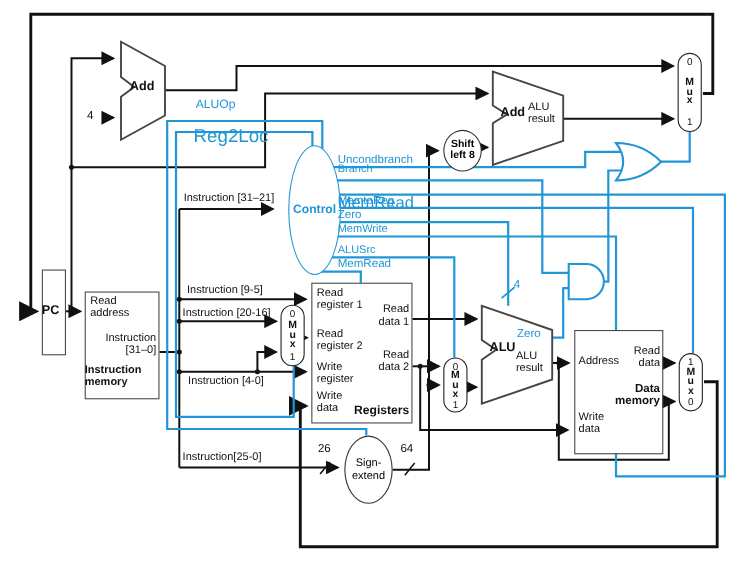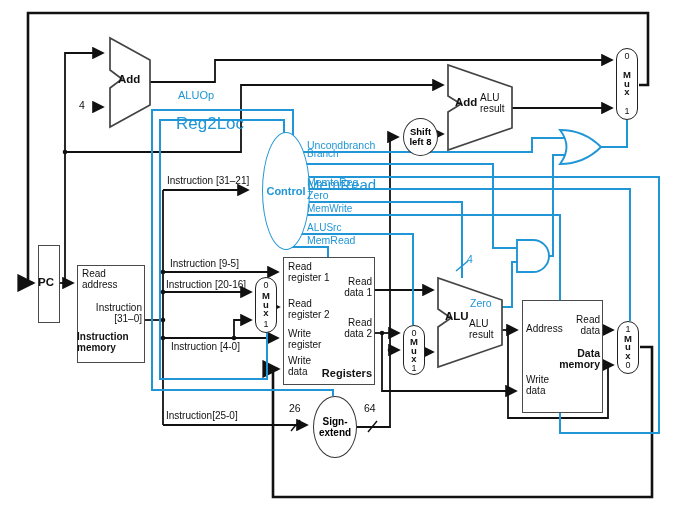--- a/index.html
+++ b/index.html
@@ -12,21 +12,21 @@
   .r{text-align:right}
   .c{}
   .box{position:absolute;border:1.7px solid #4a4a4a;background:transparent;box-sizing:border-box}
   .mux{position:absolute;border:1.6px solid #222;background:#fff;border-radius:12px;
        box-sizing:border-box;display:flex;flex-direction:column;align-items:center;
        justify-content:space-between;padding:3px 0;font-size:9px;line-height:9px;color:#111}
   .mux .mid{font-weight:bold;font-size:9.5px;line-height:8.5px;white-space:pre-line;text-align:center}
   .oval{position:absolute;border-radius:50%;background:#fff;display:flex;align-items:center;
         justify-content:center;text-align:center;box-sizing:border-box;white-space:pre-line}
   #control-oval{border:1.9px solid #2196d6;color:#2196d6;font-weight:bold;font-size:11px}
-  #se-oval{border:1.7px solid #333;font-weight:bold;font-size:10px;line-height:11px}
+  #se-oval{border:1.7px solid #333;font-weight:normal;font-size:10px;line-height:11px}
   #shift-oval{border:1.7px solid #333;font-weight:bold;font-size:9.5px;line-height:10.5px}
 </style>
 </head>
 <body>
 
 <div id="stage">
 
   <svg id="wires" viewBox="0 0 677 517">
     <defs>
       <marker id="ab" markerWidth="7" markerHeight="7" refX="6" refY="3.5" orient="auto">

